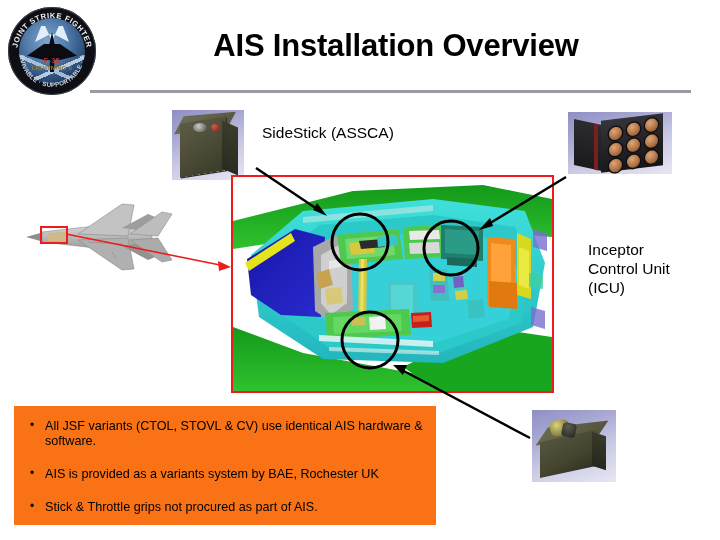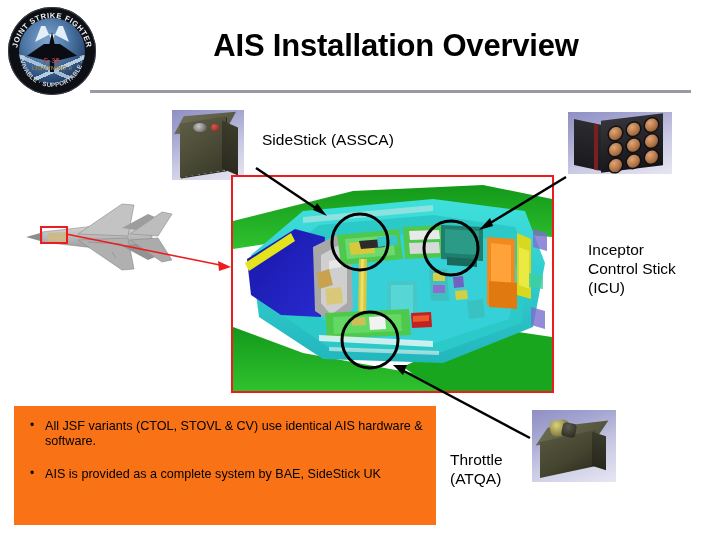--- a/index.html
+++ b/index.html
@@ -207,21 +207,21 @@
   }
 
   
   .label {
     position: absolute;
     color: #000000;
     font-size: 15.5px;
     line-height: 19px;
     white-space: pre-line;
   }
-  #label-sidestick { left: 262px; top: 130px; }
+  #label-sidestick { left: 262px; top: 123px; }
   #label-icu { left: 588px; top: 240px; }
   #label-throttle { left: 450px; top: 450px; }
 
   
   #aircraft { position: absolute; left: 18px; top: 192px; width: 160px; height: 90px; }
   #ac-highlight {
     position: absolute;
     left: 40px; top: 226px;
     width: 28px; height: 18px;
     border: 2px solid #ee1c1c;
@@ -334,32 +334,30 @@
       <div class="conn" style="left:44px; top:4px;"></div>
       <div class="conn" style="left:8px;  top:24px;"></div>
       <div class="conn" style="left:26px; top:22px;"></div>
       <div class="conn" style="left:44px; top:20px;"></div>
       <div class="conn" style="left:8px;  top:40px;"></div>
       <div class="conn" style="left:26px; top:38px;"></div>
       <div class="conn" style="left:44px; top:36px;"></div>
     </div>
   </div>
   <div class="label" id="label-icu">Inceptor
-Control Stick
+Control Unit
 (ICU)</div>
 
   <div class="photo" id="photo-throttle">
     <div class="top"></div>
     <div class="body"></div>
     <div class="end"></div>
     <div class="grip"></div>
     <div class="grip2"></div>
   </div>
-  <div class="label" id="label-throttle">Throttle
-(ATQA)</div>
 
   <svg id="aircraft" viewBox="0 0 160 90">
     <defs>
       <linearGradient id="acg" x1="0" y1="0" x2="0" y2="1">
         <stop offset="0%" stop-color="#d8d8d8"></stop>
         <stop offset="50%" stop-color="#b9b9b9"></stop>
         <stop offset="100%" stop-color="#9b9b9b"></stop>
       </linearGradient>
     </defs>
 
@@ -491,17 +489,18 @@
     <path d="M 566,177 L 487,225" stroke="#000" stroke-width="2.4" fill="none"></path>
     <path d="M 479,230 L 493,226 L 490,218 Z" fill="#000"></path>
 
     <path d="M 530,438 L 402,370" stroke="#000" stroke-width="2.4" fill="none"></path>
     <path d="M 393,365 L 407,365 L 403,375 Z" fill="#000"></path>
   </svg>
 
   <div id="bullet-box">
     <ul>
       <li>All JSF variants (CTOL, STOVL &amp; CV) use identical AIS hardware &amp; software.</li>
-      <li>AIS is provided as a complete system by BAE, SideStick UK</li>
+      <li>AIS is provided as a variants system by BAE, Rochester UK</li>
+      <li>Stick &amp; Throttle grips not procured as part of AIS.</li>
     </ul>
   </div>
 
 </div>
 
 </body></html>

